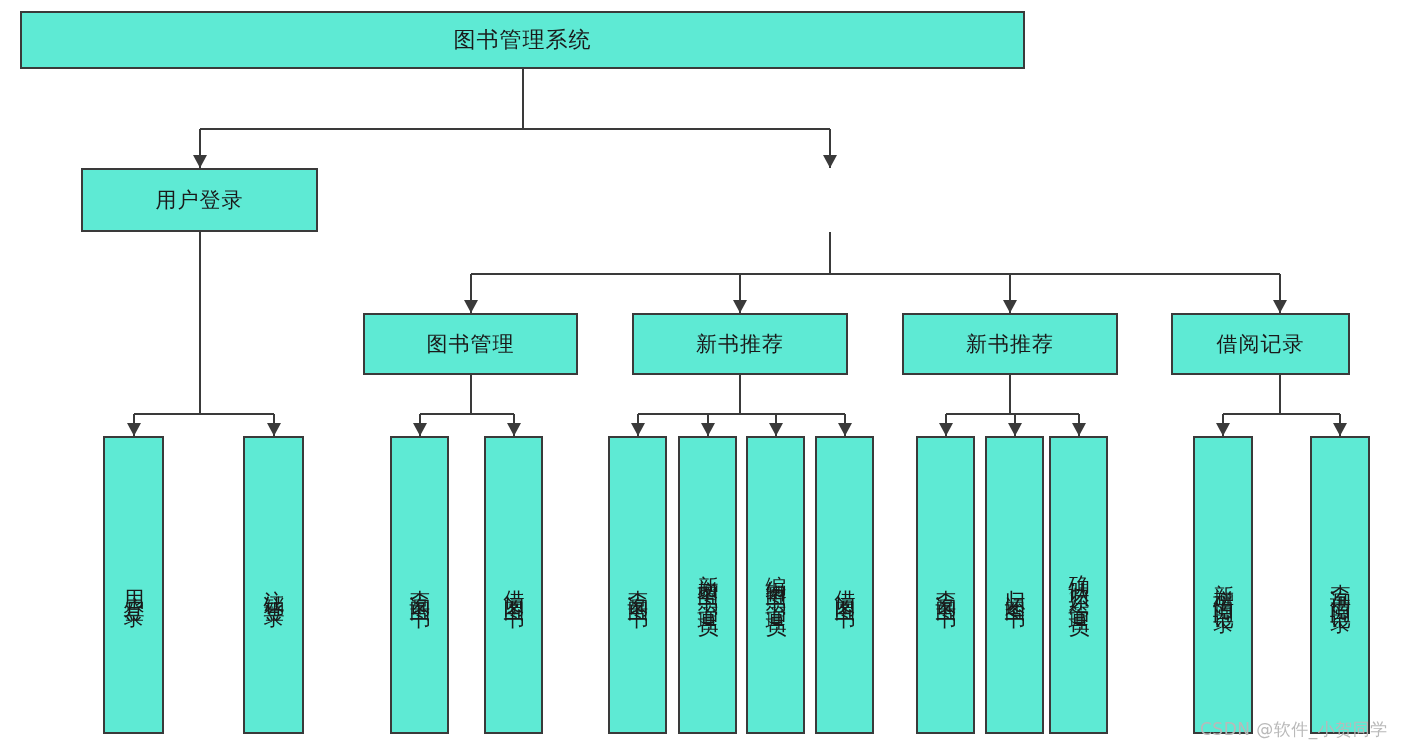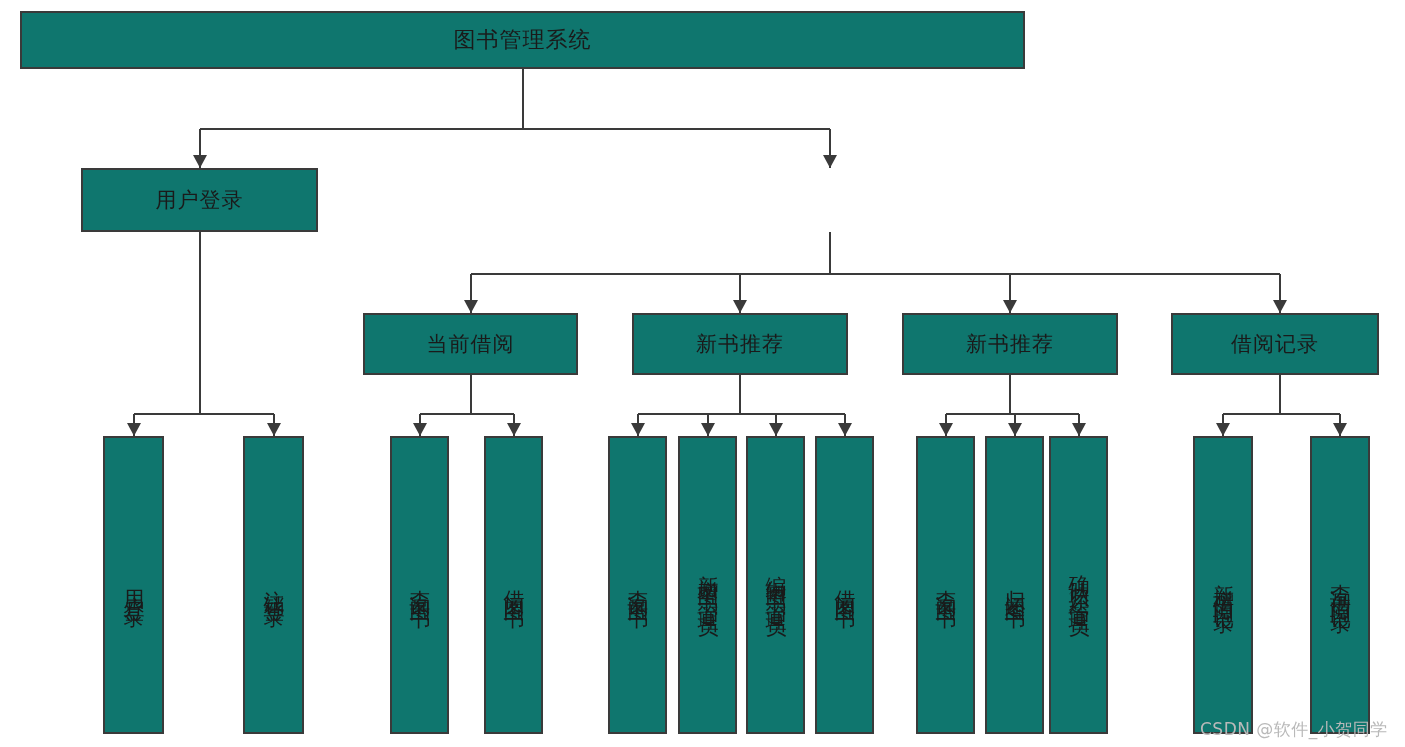--- a/index.html
+++ b/index.html
@@ -11,21 +11,21 @@
     position:relative;
     width:1405px;
     height:747px;
     background:#ffffff;
     overflow:hidden;
   }
   
   .node{
     position:absolute;
     box-sizing:border-box;
-    background:#0f766e;
+    background:#5eead4;
     border:2px solid #3a3a3a;
     display:flex;
     align-items:center;
     justify-content:center;
     color:#1a1a1a;
   }
   .node.horiz{
     font-size:21px;
     letter-spacing:1px;
   }
@@ -69,29 +69,29 @@
 
 <div id="canvas">
 
   <div class="node root horiz" style="left: 20px; top: 11px; width: 1005px; height: 58px;">
       <span>图书管理系统</span>
     </div>
     <div class="node horiz" style="left: 81px; top: 168px; width: 237px; height: 64px;">
       <span>用户登录</span>
     </div>
     <div class="node horiz" style="left: 363px; top: 313px; width: 215px; height: 62px;">
-      <span>当前借阅</span>
+      <span>图书管理</span>
     </div>
     <div class="node horiz" style="left: 632px; top: 313px; width: 216px; height: 62px;">
       <span>新书推荐</span>
     </div>
     <div class="node horiz" style="left: 902px; top: 313px; width: 216px; height: 62px;">
       <span>新书推荐</span>
     </div>
-    <div class="node horiz" style="left: 1171px; top: 313px; width: 208px; height: 62px;">
+    <div class="node horiz" style="left: 1171px; top: 313px; width: 179px; height: 62px;">
       <span>借阅记录</span>
     </div>
     <div class="node vert" style="left: 103px; top: 436px; width: 61px; height: 298px;">
       <span class="vtext">用户登录</span>
     </div>
     <div class="node vert" style="left: 243px; top: 436px; width: 61px; height: 298px;">
       <span class="vtext">注销登录</span>
     </div>
     <div class="node vert" style="left: 390px; top: 436px; width: 59px; height: 298px;">
       <span class="vtext">查询图书</span>

